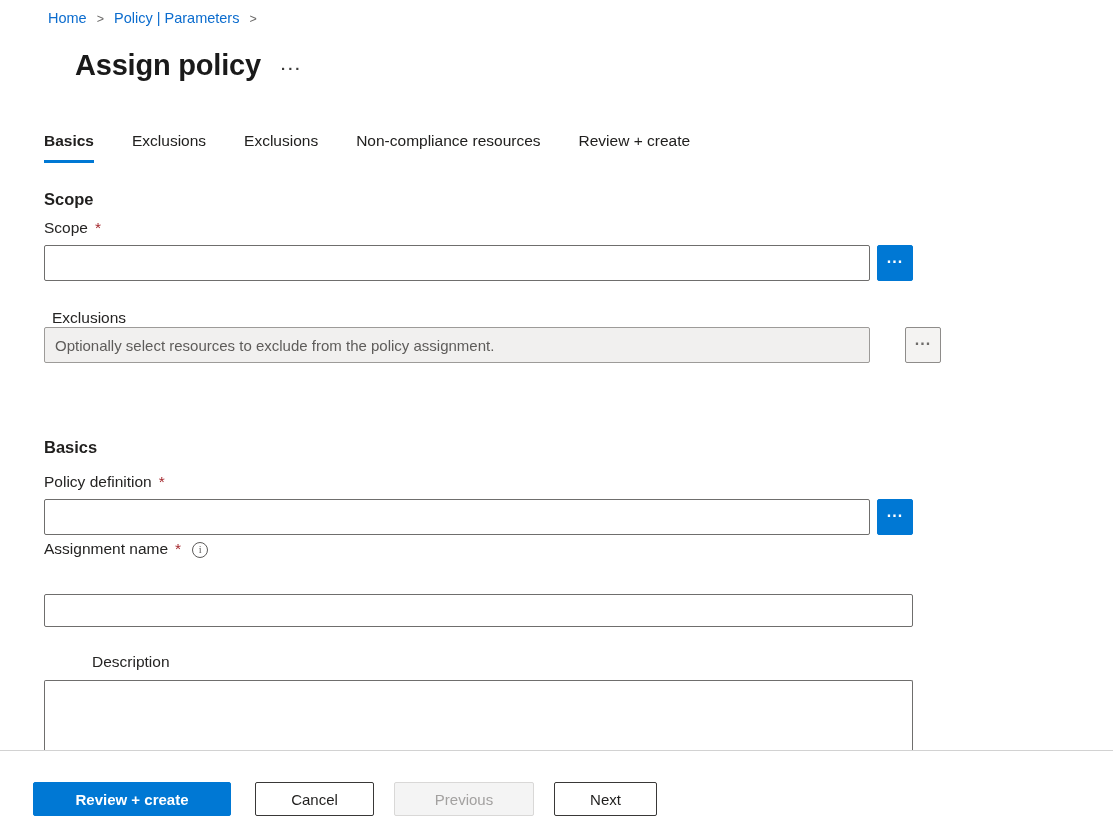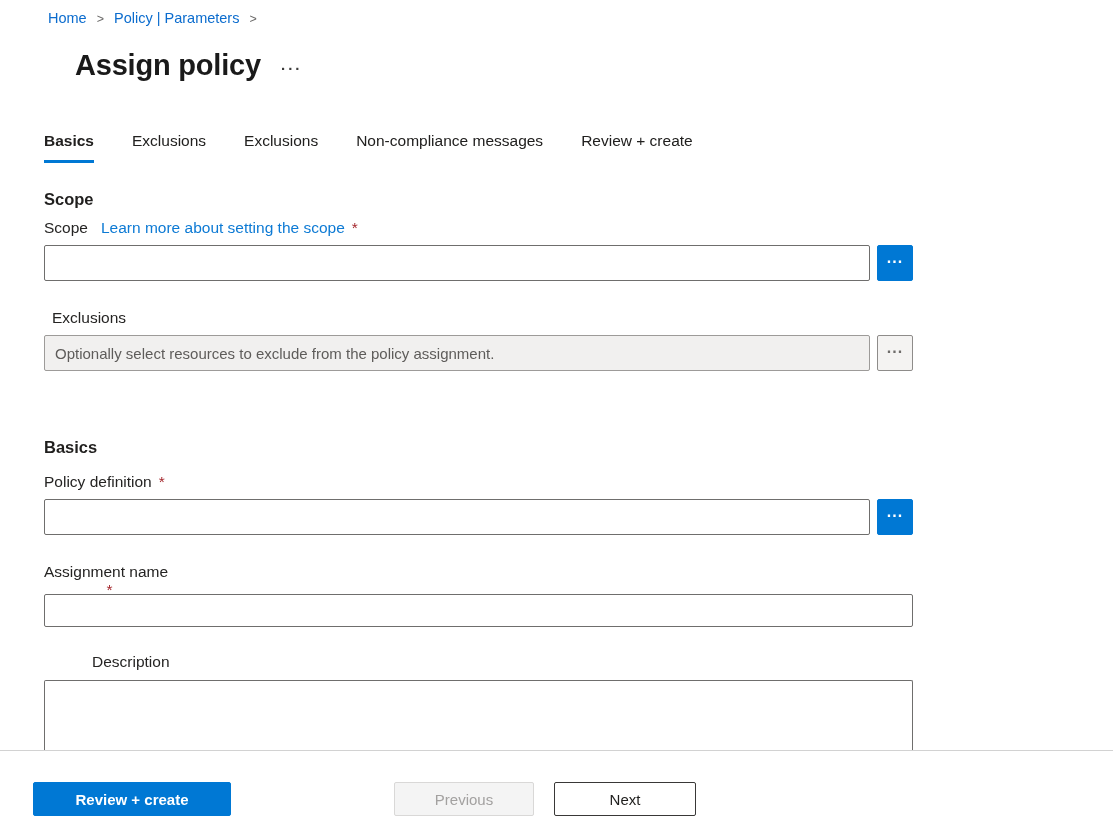--- a/index.html
+++ b/index.html
@@ -115,100 +115,100 @@
     display:flex; align-items:center; justify-content:center;
     cursor:pointer;
   }
   .btn-primary {
     left:33px; width:198px;
     background:#0078d4; border:1px solid #0078d4;
     color:#fff; font-weight:700;
   }
   .btn-cancel { left:255px; width:119px; background:#fff; border:1px solid #393837; color:#1f1e1d; }
   .btn-prev   { left:394px; width:140px; background:#f4f4f4; border:1px solid #d9d8d7; color:#a3a1a0; cursor:default;text-align:center; }
-  .btn-next   { left:554px; width:142px; background:#fff; border:1px solid #393837; color:#1f1e1d; }
+  .btn-next   { left:554px; width:103px; background:#fff; border:1px solid #393837; color:#1f1e1d; }
 </style>
 </head>
 <body>
 
 <div class="page">
 
   <nav class="breadcrumb">
     <span class="crumb">Home</span>
     <span class="crumb-sep">&gt;</span>
     <span class="crumb">Policy | Parameters</span>
     <span class="crumb-sep">&gt;</span>
   </nav>
 
   <h1 class="page-title">Assign policy</h1>
   <span class="more-dots">...</span>
 
   <div class="tabs">
     <div class="tab active">Basics</div>
     <div class="tab">Exclusions</div>
     <div class="tab">Exclusions</div>
-    <div class="tab">Non-compliance messages</div>
+    <div class="tab">Non-compliance resources</div>
     <div class="tab">Review + create</div>
   </div>
 
   <h2 class="section-h" style="top:190px;">Scope</h2>
 
   <div class="label-row" style="top:219px;">
     <span>Scope</span>
-    <span class="learn-link">Learn more about setting the scope</span>
     <span class="req">*</span>
   </div>
 
   <div class="input-row" style="top:245px;">
     <input type="text" class="txt" value="" style="">
     <button class="browse-btn browse-primary">
       <span class="dots">...</span>
     </button>
   </div>
 
   <div class="label-row" style="top:309px;margin-left:8px;">
     <span>Exclusions</span>
   </div>
 
-  <div class="input-row" style="top:335px;">
+  <div class="input-row" style="top:327px;gap:28px;">
     <input type="text" class="txt disabled" disabled="" placeholder="Optionally select resources to exclude from the policy assignment." style="">
     <button class="browse-btn browse-gray">
       <span class="dots">...</span>
     </button>
   </div>
 
   <h2 class="section-h" style="top:438px;">Basics</h2>
 
   <div class="label-row" style="top:473px;justify-content:flex-end;">
     <span>Policy definition</span>
     <span class="req">*</span>
   </div>
 
   <div class="input-row" style="top:499px;">
     <input type="text" class="txt" value="" style="">
     <button class="browse-btn browse-primary">
       <span class="dots">...</span>
     </button>
   </div>
 
-  <div class="label-row" style="top:563px;flex-direction:column;">
+  <div class="label-row" style="top:540px;">
     <span>Assignment name</span>
     <span class="req">*</span>
     <span class="info-icon">i</span>
   </div>
 
   <div class="input-row" style="top:594px;">
     <input type="text" class="txt full" value="" style="">
   </div>
 
   <div class="label-row" style="top:653px;margin-left:48px;">
     <span>Description</span>
   </div>
 
   <textarea class="desc-area" style=""></textarea>
 
   <div class="footer-divider"></div>
 
   <button class="btn btn-primary">Review + create</button>
+  <button class="btn btn-cancel">Cancel</button>
   <button class="btn btn-prev" disabled="">Previous</button>
   <button class="btn btn-next">Next</button>
 
 </div>
 
 </body></html>

